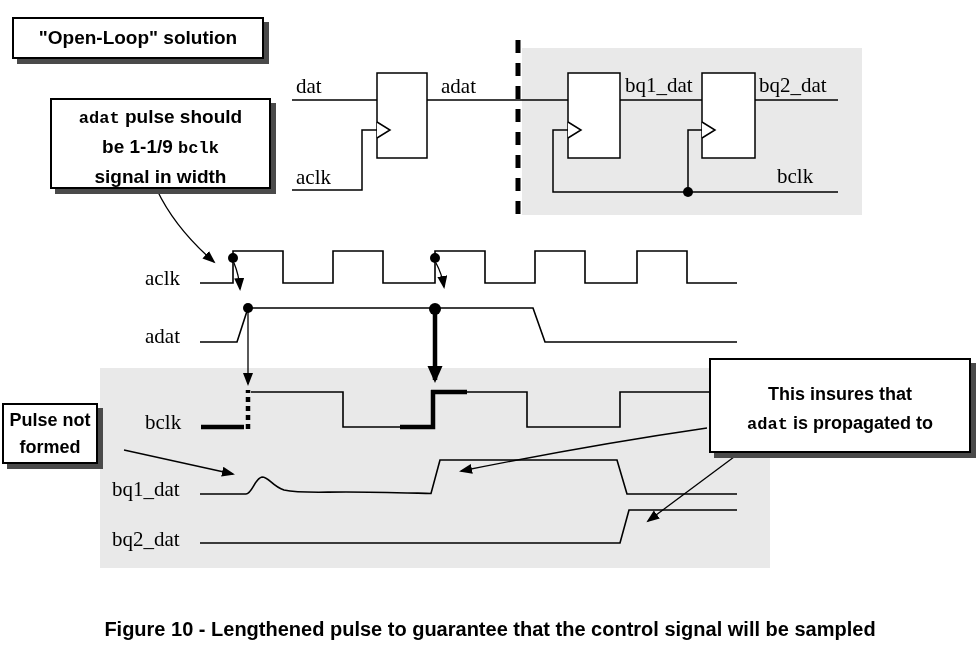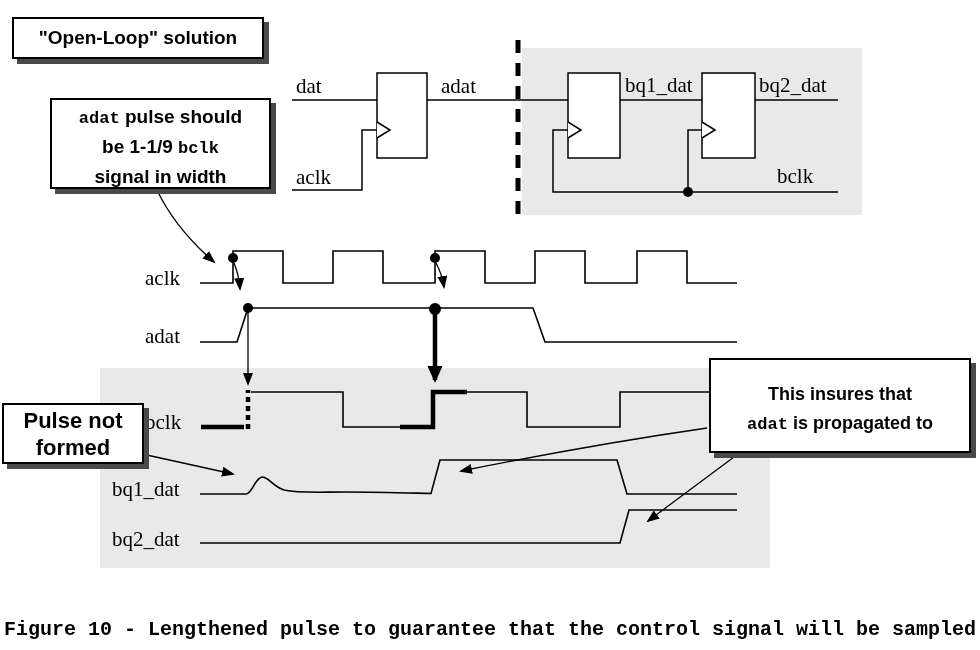--- a/index.html
+++ b/index.html
@@ -33,42 +33,42 @@
     left: 12px; top: 17px; width: 252px; height: 42px;
     font-size: 19px; line-height: 37px;
   }
   .pulse-width-box {
     left: 10px; top: 98px; width: 221px; height: 91px;
     font-size: 19px; line-height: 28px;
     padding-top: 3px;
     margin-left: 40px;
   }
   .pulse-not-formed-box {
-    left: 2px; top: 403px; width: 142px; height: 61px;
-    font-size: 22px; line-height: 27px;
+    left: 2px; top: 403px; width: 96px; height: 61px;
+    font-size: 18px; line-height: 27px;
     padding-top: 2px;
   }
   .insures-box {
     left: 709px; top: 358px; width: 262px; height: 95px;
     font-size: 18px; line-height: 29px;
     padding-top: 20px;
   }
   .insures-box .mono, .pulse-width-box .mono { font-size: 17px; }
 
   
   .ser {
     font-family: "Liberation Serif", serif;
     font-size: 21px;
     fill: #000000;
   }
   .caption {
     position: absolute;
     left: 0; top: 618px; width: 980px;
     text-align: center;
-    font-family: Liberation Mono, monospace;
+    font-family: Liberation Sans, sans-serif;
     font-weight: bold;
     font-size: 20px;
     color: #000000;
   }
 </style>
 </head>
 <body>
 
 <div class="stage">
 

